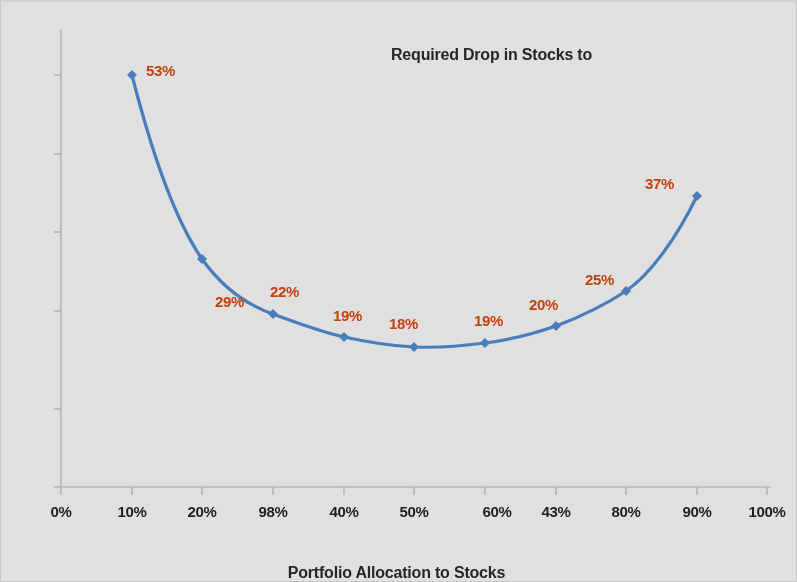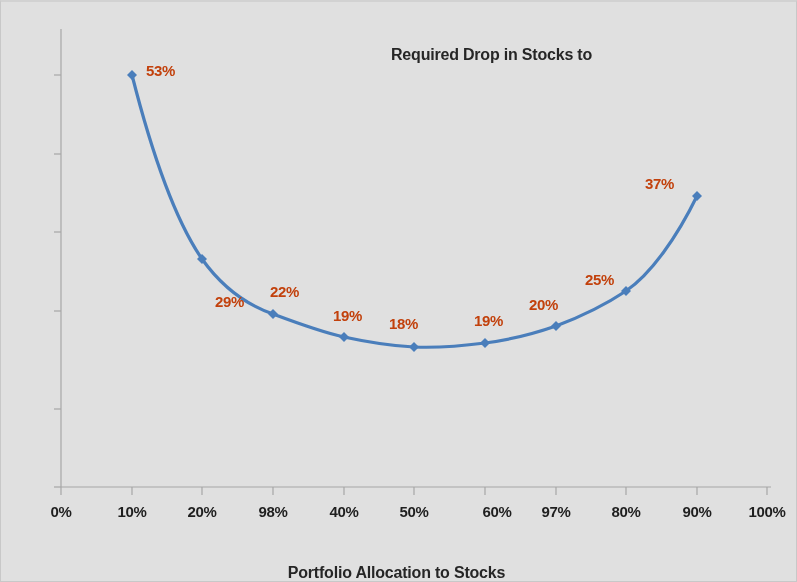--- a/index.html
+++ b/index.html
@@ -137,20 +137,20 @@
   <div class="point-label" style="left:584px; top:269px;text-align:center;">25%</div>
   <div class="point-label" style="left:644px; top:173px;">37%</div>
 
   <div class="x-tick-label" style="left:60px;  top:501px;">0%</div>
   <div class="x-tick-label" style="left:131px; top:501px;">10%</div>
   <div class="x-tick-label" style="left:201px; top:501px;">20%</div>
   <div class="x-tick-label" style="left:272px; top:501px;">98%</div>
   <div class="x-tick-label" style="left:343px; top:501px;">40%</div>
   <div class="x-tick-label" style="left:413px; top:501px;">50%</div>
   <div class="x-tick-label" style="left:484px; top:501px;margin-left:12px;">60%</div>
-  <div class="x-tick-label" style="left:555px; top:501px;">97%</div>
+  <div class="x-tick-label" style="left:555px; top:501px;">43%</div>
   <div class="x-tick-label" style="left:625px; top:501px;">80%</div>
   <div class="x-tick-label" style="left:696px; top:501px;">90%</div>
   <div class="x-tick-label" style="left:766px; top:501px;">100%</div>
 
   <div id="x-axis-title">Portfolio Allocation to Stocks</div>
 
 </div>
 
 </body></html>

